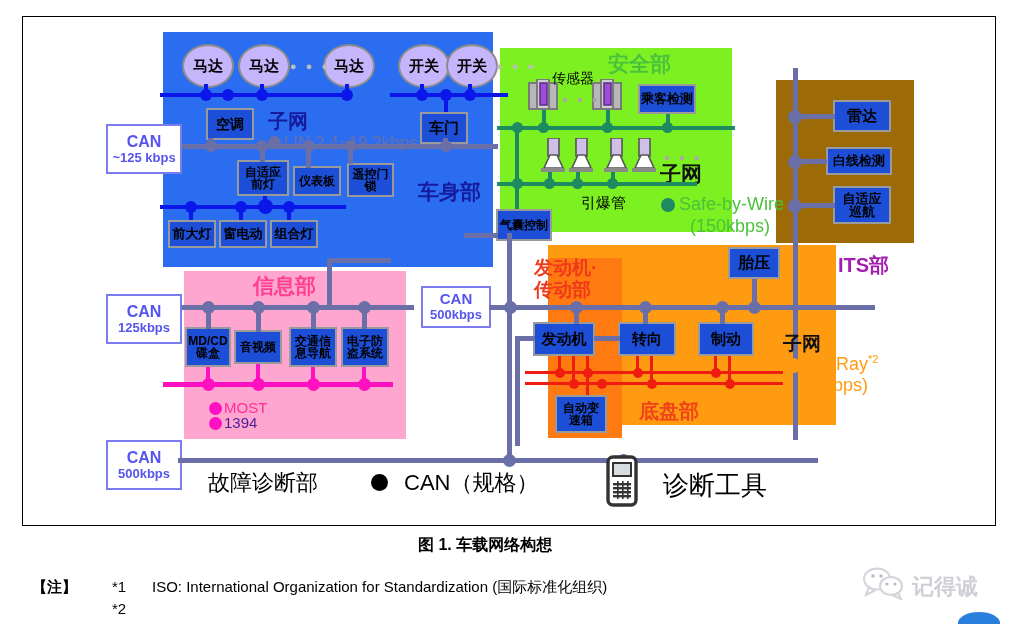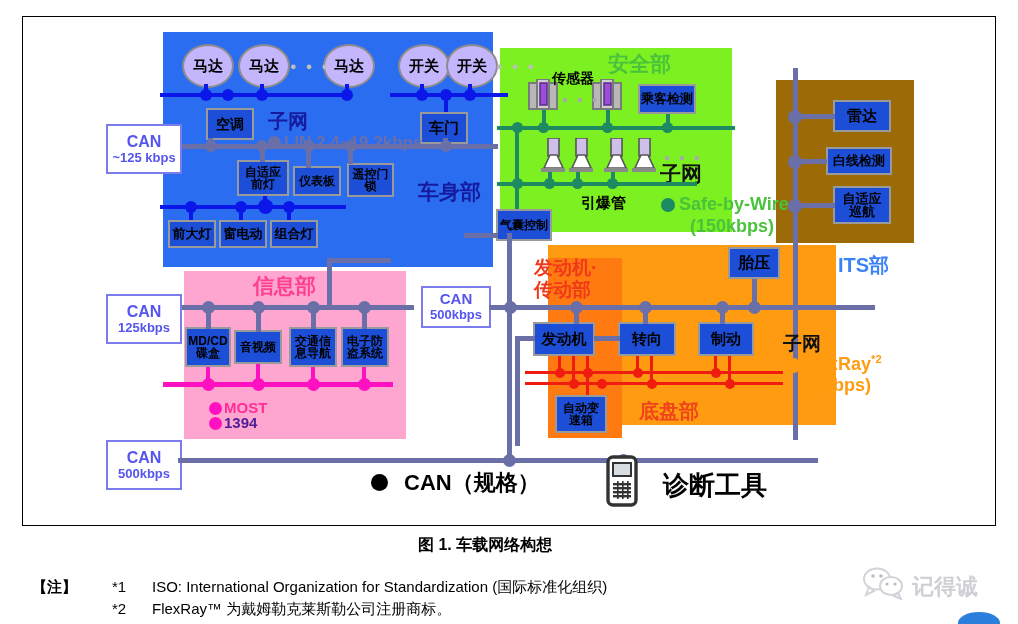--- a/index.html
+++ b/index.html
@@ -47,21 +47,21 @@
   .d-lin{background:#0b17e8;}
   .d-sbw{background:#1e8a62;}
   .d-most{background:#ff10c0;}
   .d-fr{background:#f01c10;}
 
   
   .canbox{position:absolute;background:#fff;border:2px solid #7b7bee;box-sizing:border-box;
           display:flex;flex-direction:column;align-items:center;justify-content:center;
           color:#5555ee;font-weight:bold;line-height:1.12;}
 
-  .legend{position:absolute;white-space:nowrap;font-weight:bold;}
+  .legend{position:absolute;white-space:nowrap;font-weight:normal;}
 
   .ellipsis{position:absolute;white-space:nowrap;letter-spacing:3px;font-weight:bold;}
 
   
   .sensor{position:absolute;}
   .squib{position:absolute;}
 
   .caption{position:absolute;color:#000;white-space:nowrap;}
   .note{position:absolute;color:#000;white-space:nowrap;}
 
@@ -78,21 +78,21 @@
 
   <div class="region r-body" style="left:163px;top:32px;width:330px;height:235px;"></div>
   <div class="region r-safety" style="left:500px;top:48px;width:232px;height:184px;"></div>
   <div class="region r-its" style="left:776px;top:80px;width:138px;height:163px;"></div>
   <div class="region r-info" style="left:184px;top:271px;width:222px;height:168px;"></div>
   <div class="region r-chassis" style="left:548px;top:245px;width:288px;height:180px;"></div>
   <div class="region r-engine" style="left:548px;top:258px;width:74px;height:180px;"></div>
 
   <div class="region-label" style="left:418px;top:178px;font-size:21px;color:#151a9e;">车身部</div>
   <div class="region-label" style="left:608px;top:50px;font-size:21px;color:#49c23c;">安全部</div>
-  <div class="region-label" style="left:838px;top:252px;font-size:20px;color:#3b82f6;">ITS部</div>
+  <div class="region-label" style="left:838px;top:252px;font-size:20px;color:#a21caf;">ITS部</div>
   <div class="region-label" style="left:253px;top:272px;font-size:21px;color:#ff3e8e;">信息部</div>
   <div class="region-label" style="left:534px;top:255px;font-size:19px;color:#f0391a;">发动机·</div>
   <div class="region-label" style="left:534px;top:277px;font-size:19px;color:#f0391a;">传动部</div>
   <div class="region-label" style="left:639px;top:398px;font-size:20px;color:#f0431a;">底盘部</div>
 
   <div class="line h-lin" style="left:160px;top:93px;width:188px;"></div>
   <div class="line h-lin" style="left:390px;top:93px;width:118px;"></div>
 
   <div class="oval" style="left:182px;top:44px;width:48px;height:40px;font-size:15px;">马达</div>
   <div class="oval" style="left:238px;top:44px;width:48px;height:40px;font-size:15px;">马达</div>
@@ -340,20 +340,21 @@
 
   <div class="line h-can" style="left:489px;top:305px;width:18px;"></div>
   <div class="line v-can" style="left:507px;top:233px;height:74px;"></div>
   <div class="line v-can" style="left:507px;top:307px;height:154px;"></div>
 
   <div class="line h-can" style="left:178px;top:458px;width:640px;"></div>
   <div class="dot d-can" style="left:503px;top:454px;width:13px;height:13px;"></div>
   <div class="dot d-can" style="left:617px;top:454px;width:13px;height:13px;"></div>
   <div class="line v-can" style="left:621px;top:460px;height:8px;"></div>
 
+  <div class="legend" style="left:208px;top:468px;font-size:22px;color:#000;">故障诊断部</div>
   <div class="dot" style="left:371px;top:474px;width:17px;height:17px;background:#000;"></div>
   <div class="legend" style="left:404px;top:468px;font-size:22px;color:#000;">CAN（规格）</div>
 
   <div style="position:absolute;left:598px;top:455px;">
     <svg width="48" height="52" viewBox="0 0 48 52">
       <rect x="10" y="2" width="28" height="48" rx="5" ry="5" fill="#fff" stroke="#333" stroke-width="3.4"></rect>
       <rect x="15" y="8" width="18" height="13" fill="#d8dde2" stroke="#333" stroke-width="2"></rect>
       <g fill="#333">
         <rect x="15" y="28" width="18" height="2.4"></rect>
         <rect x="15" y="32" width="18" height="2.4"></rect>
@@ -366,21 +367,20 @@
     </svg>
   </div>
   <div class="legend" style="left:655px;top:468px;font-size:26px;color:#000;margin-left:8px;">诊断工具</div>
 
   <div class="caption" style="left:418px;top:535px;font-size:16px;font-weight:bold;">图 1.  车载网络构想</div>
 
   <div class="note" style="left:32px;top:578px;font-size:15px;font-weight:bold;">【注】</div>
   <div class="note" style="left:112px;top:578px;font-size:15px;">*1</div>
   <div class="note" style="left:152px;top:578px;font-size:15px;">ISO: International Organization for Standardization (国际标准化组织)</div>
   <div class="note" style="left:112px;top:600px;font-size:15px;">*2</div>
-  <div class="note" style="left:152px;top:600px;font-size:15px;">FlexRay™ 为戴姆勒克莱斯勒公司注册商标。</div>
 
   <div style="position:absolute;left:862px;top:566px;">
     <svg width="44" height="34" viewBox="0 0 44 34">
       <ellipse cx="15" cy="13" rx="13" ry="10.5" fill="none" stroke="#d2d4da" stroke-width="2"></ellipse>
       <path d="M7 21 L4 29 L12 25 Z" fill="none" stroke="#d2d4da" stroke-width="2"></path>
       <ellipse cx="29" cy="20" rx="11" ry="9" fill="#fff" stroke="#d2d4da" stroke-width="2"></ellipse>
       <path d="M36 27 L39 33 L32 30 Z" fill="#fff" stroke="#d2d4da" stroke-width="2"></path>
       <circle cx="11" cy="10" r="1.8" fill="#b9bcc4"></circle>
       <circle cx="19" cy="10" r="1.8" fill="#b9bcc4"></circle>
       <circle cx="25" cy="18" r="1.6" fill="#b9bcc4"></circle>

